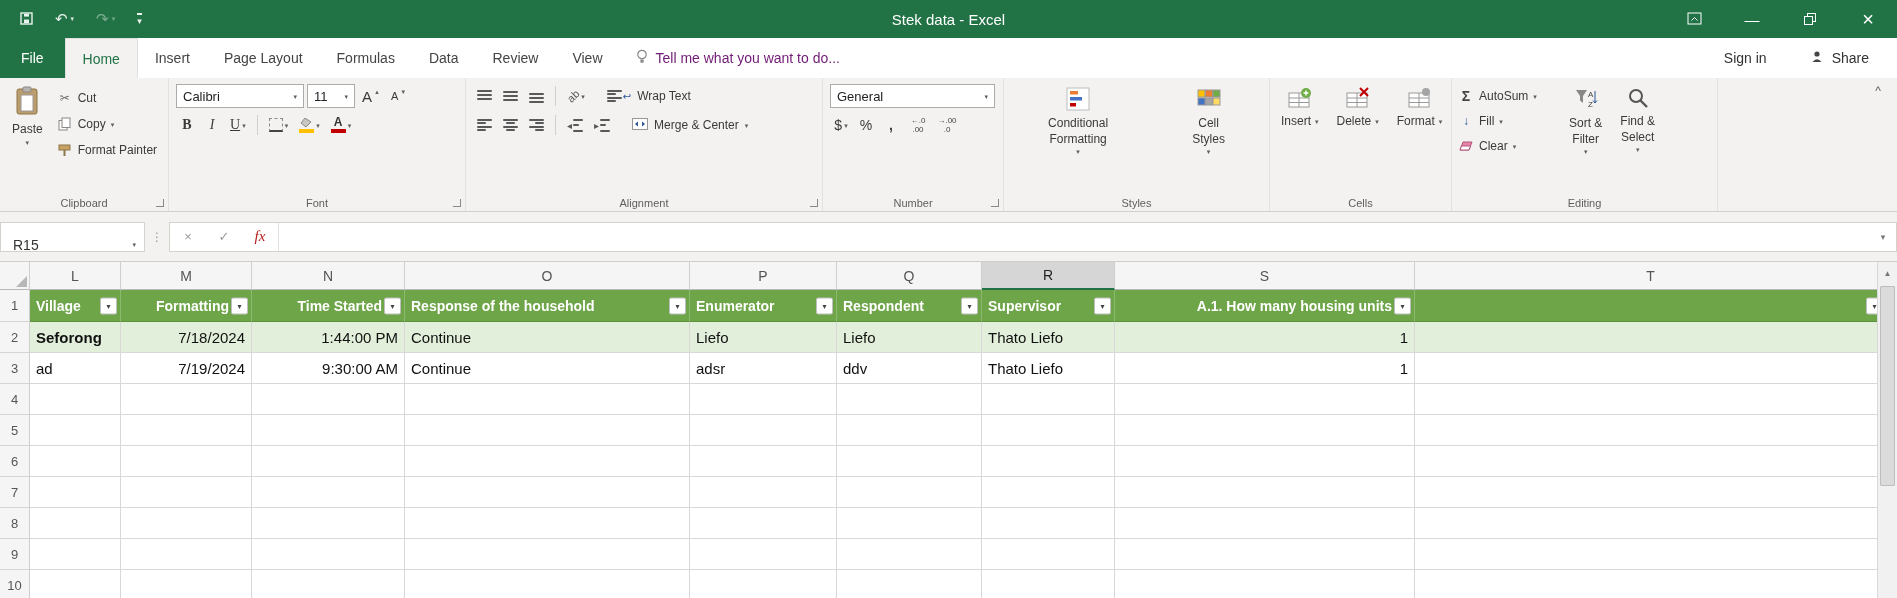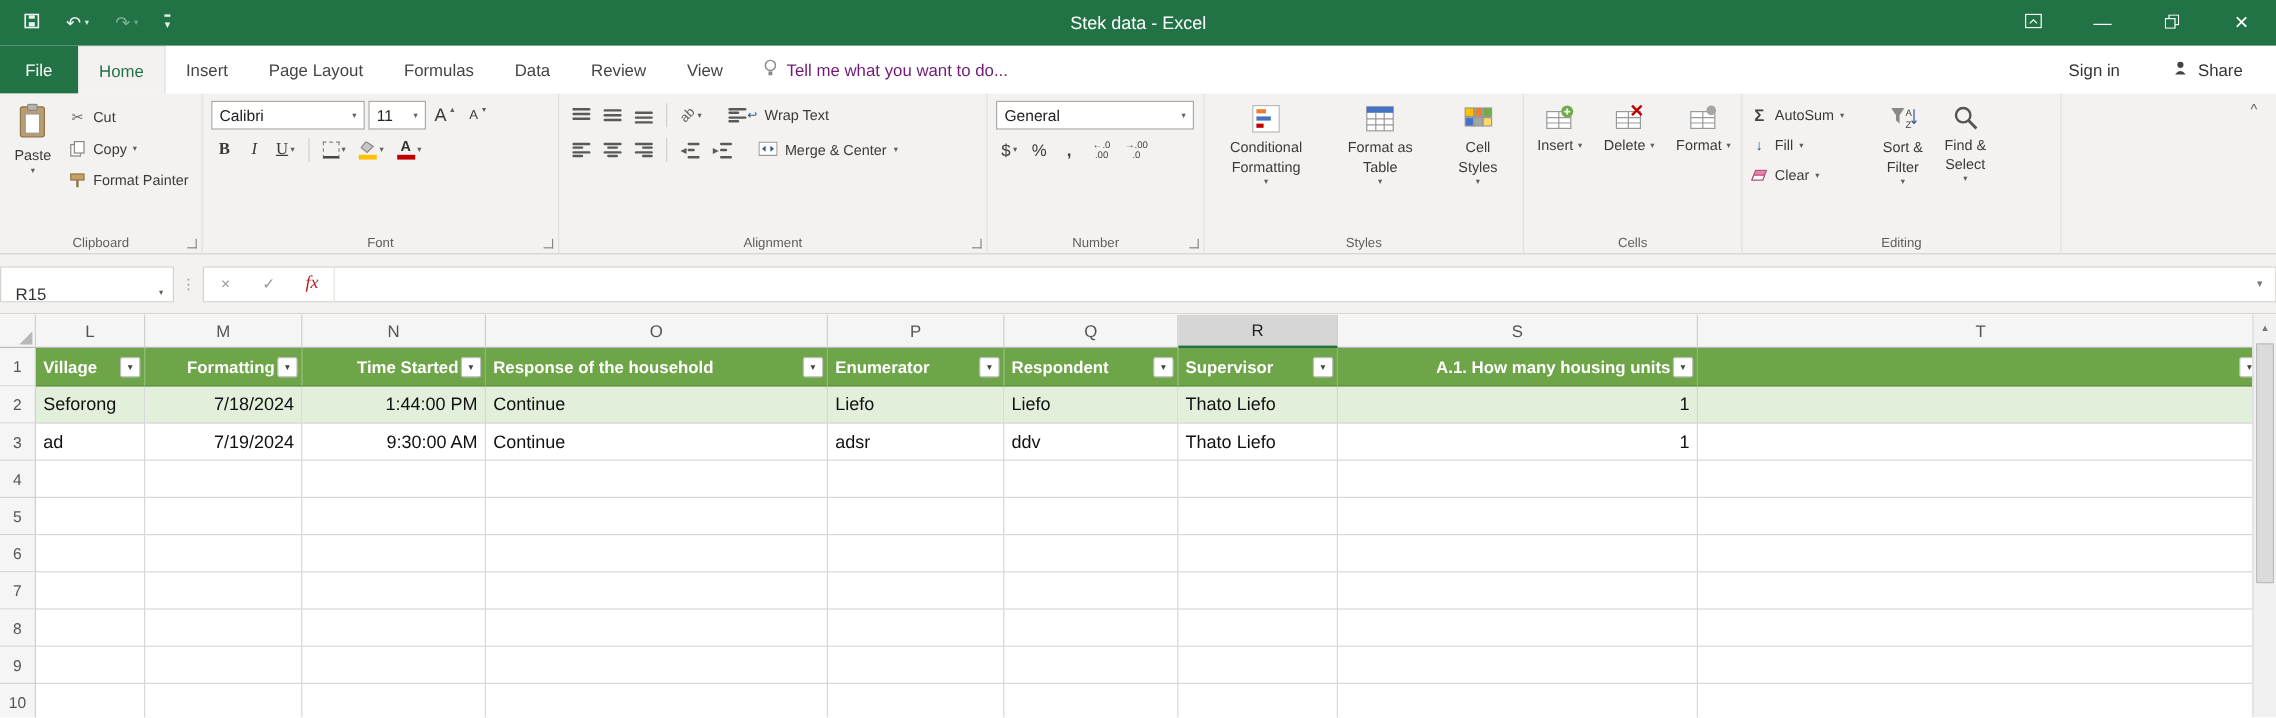--- a/index.html
+++ b/index.html
@@ -430,30 +430,20 @@
                 <rect x="4" y="4" width="8" height="3.5" fill="#ED7D31"></rect>
                 <rect x="4" y="10" width="12" height="3.5" fill="#4472C4"></rect>
                 <rect x="4" y="16" width="6" height="3.5" fill="#C00000"></rect>
               </svg></span>
           <span>Conditional</span>
           <span>Formatting</span>
           <span class="caret">▾</span>
         </div>
         <div class="stylebtn">
           <span><svg width="24" height="24" viewBox="0 0 24 24">
-                <rect x="1" y="2" width="22" height="20" fill="#fff" stroke="#999"></rect>
-                <rect x="1" y="2" width="22" height="5" fill="#4472C4"></rect>
-                <path d="M1 12 H23 M1 17 H23 M8.5 7 V22 M15.5 7 V22" stroke="#999" fill="none"></path>
-              </svg></span>
-          <span>Format as</span>
-          <span>Table</span>
-          <span class="caret">▾</span>
-        </div>
-        <div class="stylebtn">
-          <span><svg width="24" height="24" viewBox="0 0 24 24">
                 <rect x="1" y="3" width="7" height="7" fill="#FFC000" stroke="#999"></rect>
                 <rect x="8.5" y="3" width="7" height="7" fill="#ED7D31" stroke="#999"></rect>
                 <rect x="16" y="3" width="7" height="7" fill="#70AD47" stroke="#999"></rect>
                 <rect x="1" y="11" width="7" height="7" fill="#4472C4" stroke="#999"></rect>
                 <rect x="8.5" y="11" width="7" height="7" fill="#A5A5A5" stroke="#999"></rect>
                 <rect x="16" y="11" width="7" height="7" fill="#FFD966" stroke="#999"></rect>
               </svg></span>
           <span>Cell</span>
           <span>Styles</span>
           <span class="caret" actable="false">▾</span>
@@ -618,21 +608,21 @@
           <div class="cell" style="width: 300px; justify-content: flex-end;">
             <span class="htxt">A.1. How many housing units</span>
             <span class="filter">▾</span>
           </div>
           <div class="cell" style="width: 472px; justify-content: flex-start;">
             <span class="filter">▾</span>
           </div>
         </div>
         <div class="srow banded">
           <div class="rownum">2</div>
-          <div class="cell" style="width: 91px; justify-content: flex-start;">Seforong</div>
+          <div class="cell" style="width: 91px; justify-content: flex-start; font-weight: bold;">Seforong</div>
           <div class="cell" style="width: 131px; justify-content: flex-end;">7/18/2024</div>
           <div class="cell" style="width: 153px; justify-content: flex-end;">1:44:00 PM</div>
           <div class="cell" style="width: 285px; justify-content: flex-start;">Continue</div>
           <div class="cell" style="width: 147px; justify-content: flex-start;">Liefo</div>
           <div class="cell" style="width: 145px; justify-content: flex-start;">Liefo</div>
           <div class="cell" style="width: 133px; justify-content: flex-start;">Thato Liefo</div>
           <div class="cell" style="width: 300px; justify-content: flex-end;">1</div>
           <div class="cell" style="width: 472px; justify-content: flex-start;"></div>
         </div>
         <div class="srow">

